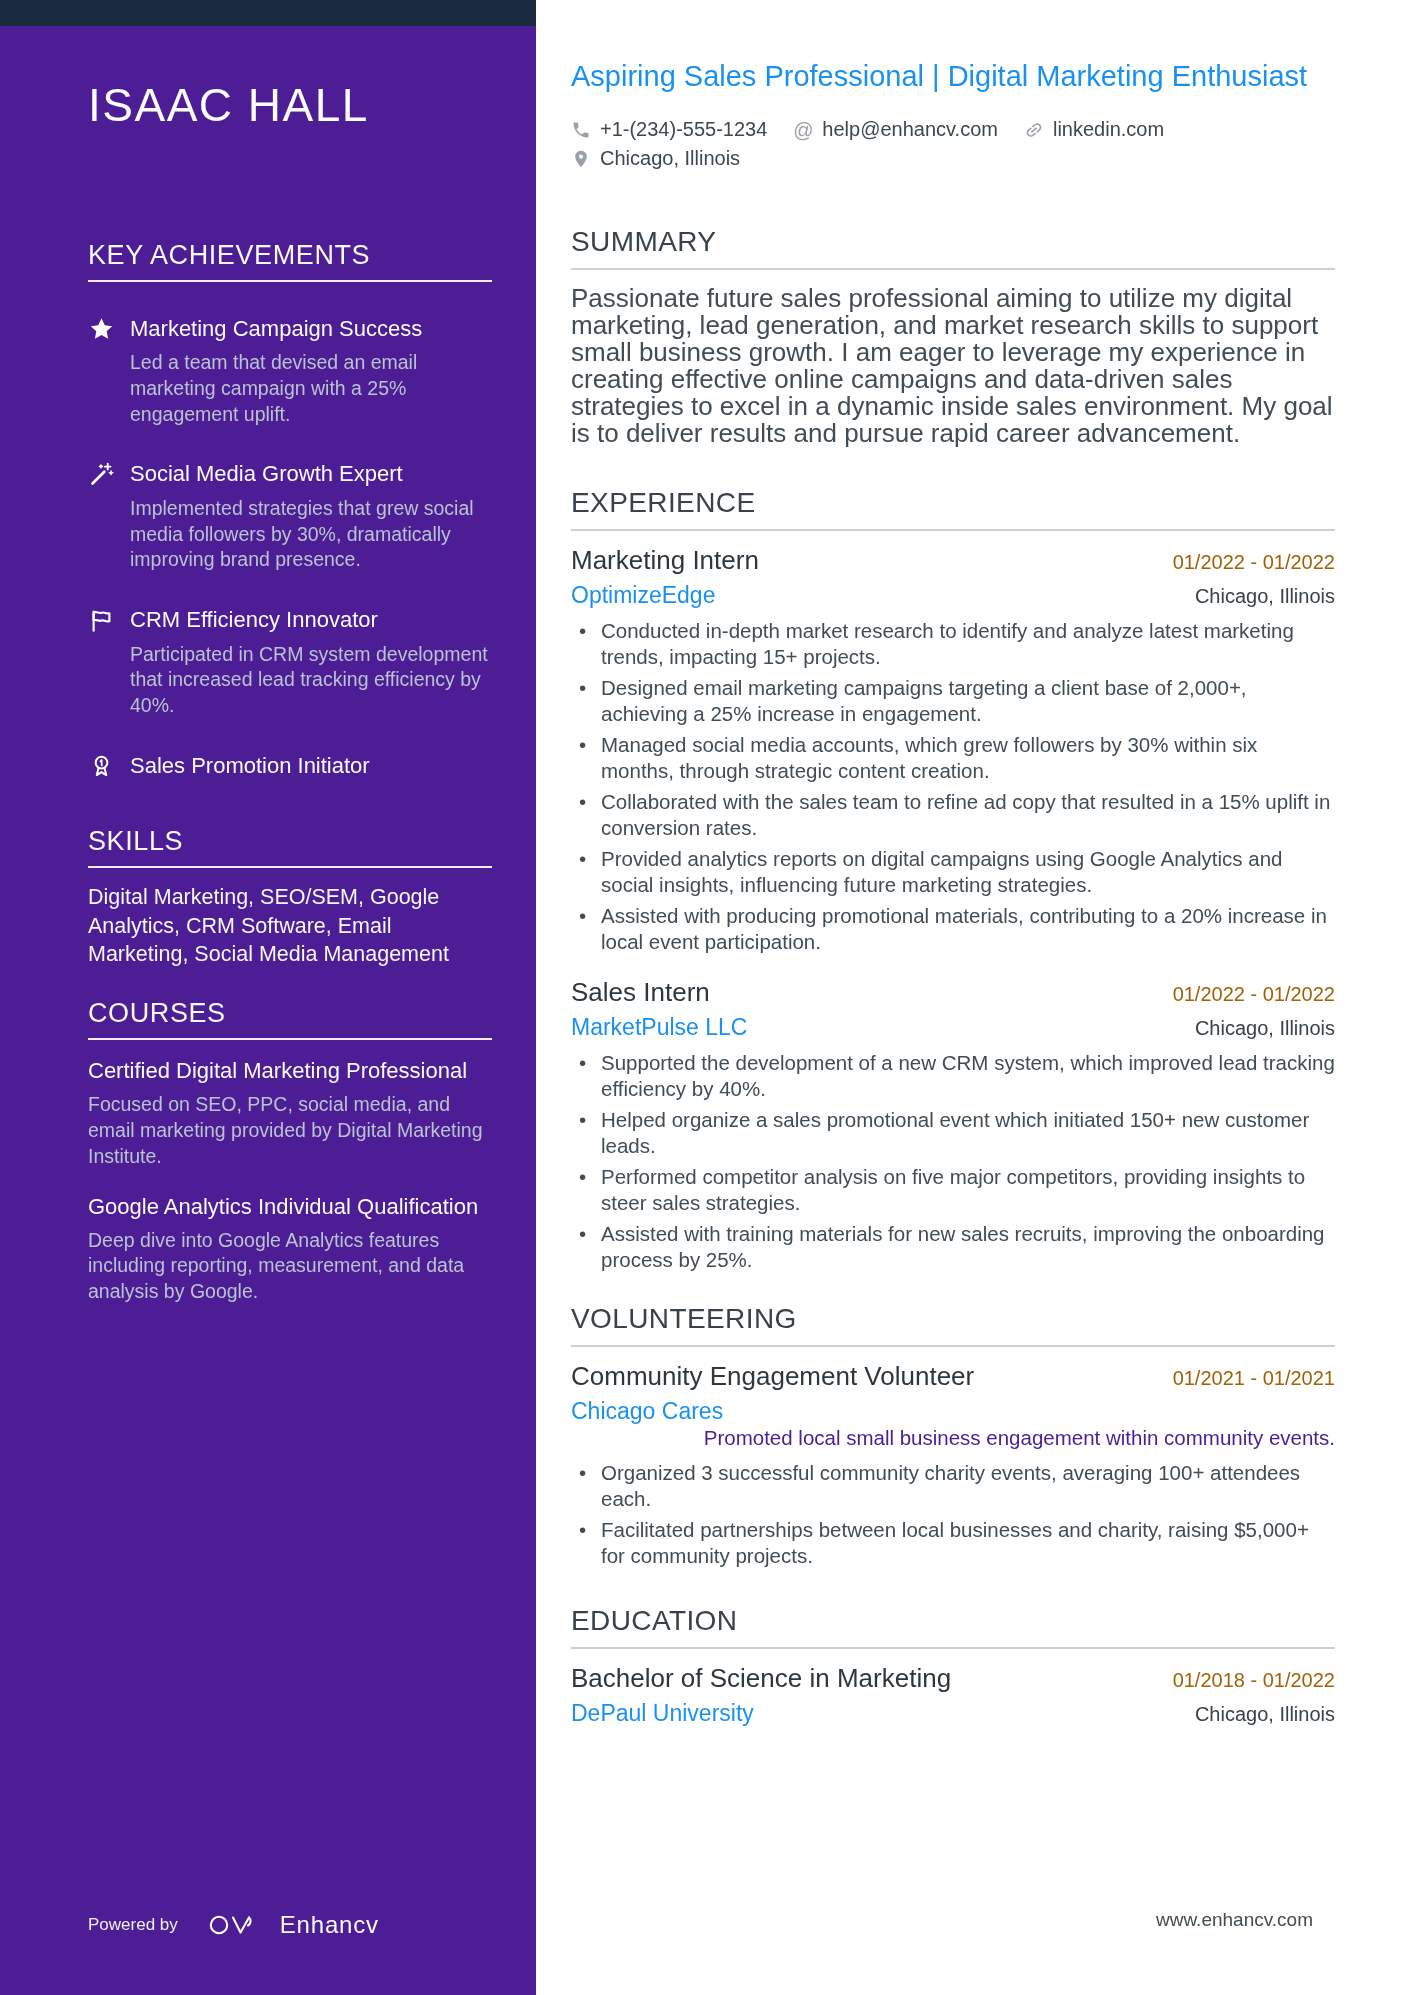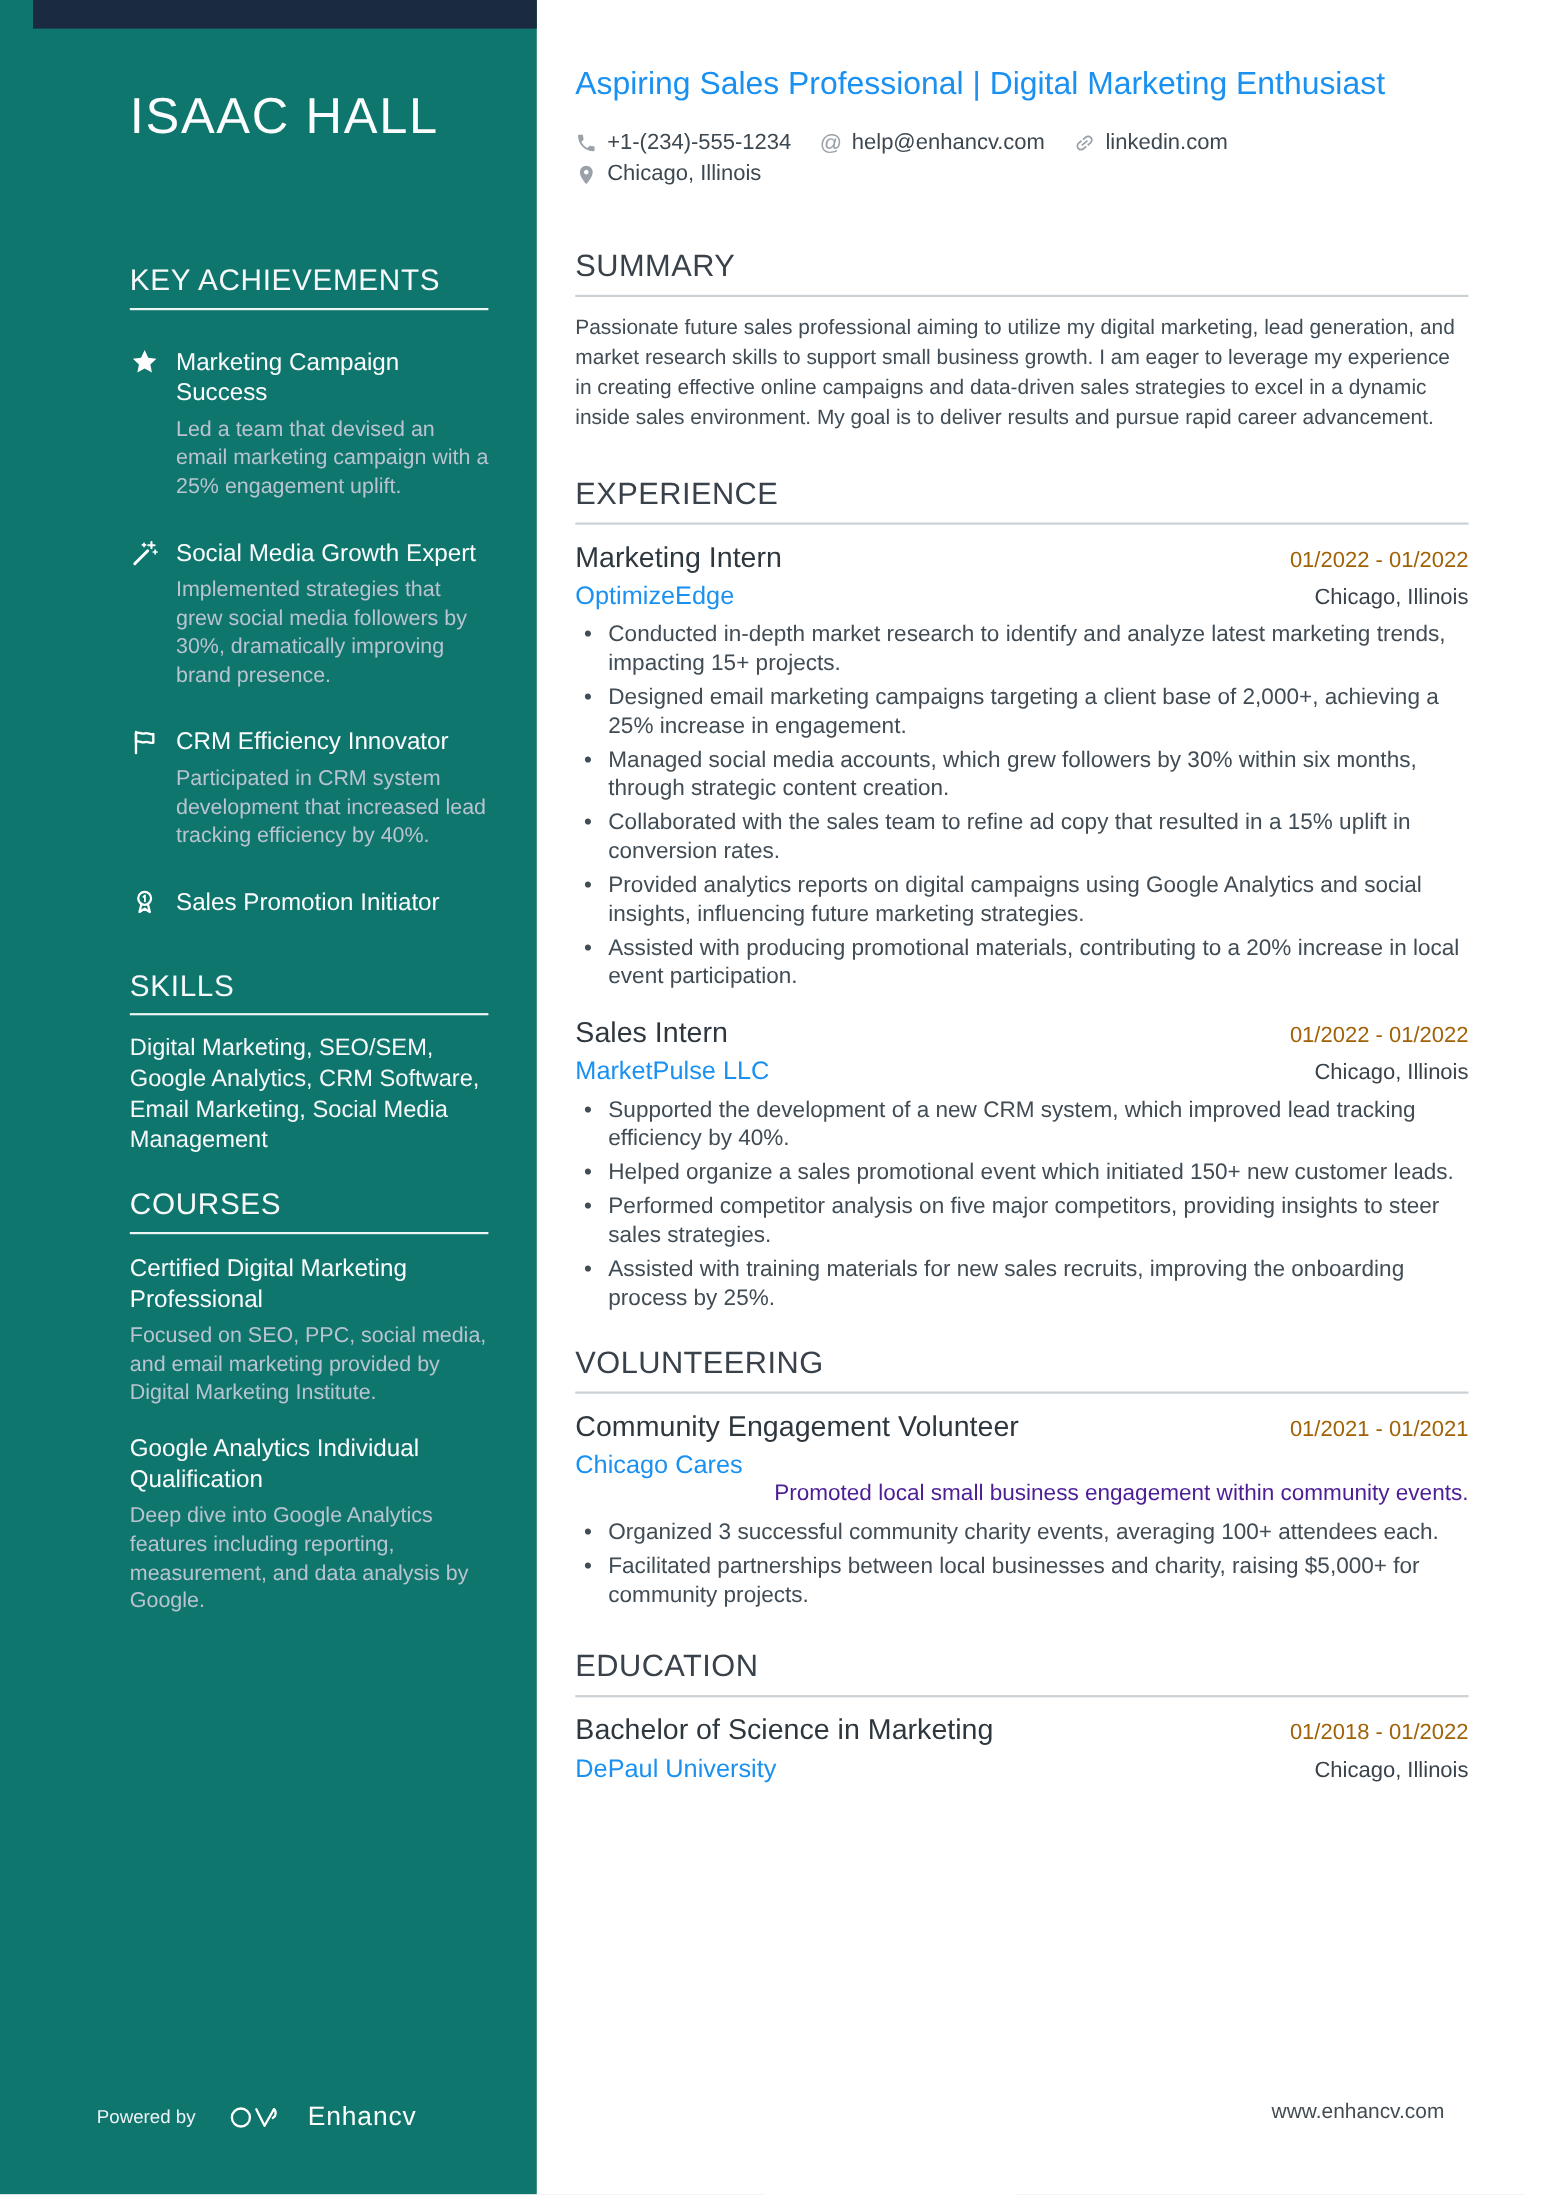--- a/index.html
+++ b/index.html
@@ -1,21 +1,21 @@
 <!DOCTYPE html>
 <html><head>
 <meta charset="utf-8">
 <style>
   * { margin:0; padding:0; box-sizing:border-box; }
   html,body { background:#e9eaec; }
   body { font-family:"Liberation Sans", sans-serif; }
   .page { width:1410px; height:1995px; background:#ffffff; position:relative; display:flex; overflow:hidden; margin:0 auto; }
 
   
-  .sidebar { width:488px; flex:none; background:#0f766e; color:#fff; position:relative;padding-left:30px; }
+  .sidebar { width:536px; flex:none; background:#4c1d95; color:#fff; position:relative; }
   .sidebar-band { height:26px; background:#1b2b3f; }
   .sidebar-inner { padding:54px 44px 0 88px; }
   .person-name { font-size:46px; font-weight:500; letter-spacing:1.5px; line-height:1.12; color:#fbfcfd; }
 
   .side-heading { font-size:27px; font-weight:400; letter-spacing:.6px; color:#f6f8fa; }
   .side-rule { height:2px; background:rgba(255,255,255,.92); margin-top:9px; }
   .ach-section { margin-top:108px; }
   .skills-section { margin-top:46px; }
   .courses-section { margin-top:30px; }
 
@@ -48,21 +48,21 @@
   .c-icon svg { width:20px; height:20px; }
   .at-glyph { font-size:20px; color:#9aa1a8; font-weight:400; line-height:1; }
 
   .section-summary { margin-top:56px; }
   .section-experience { margin-top:40px; }
   .section-volunteering { margin-top:30px; }
   .section-education { margin-top:36px; }
   .section-heading { font-size:28px; font-weight:500; letter-spacing:.4px; color:#39424a; }
   .rule { height:2px; background:#ccd1d5; margin-top:10px; }
 
-  .summary-text { margin-top:15px; font-size:19px; line-height:27px; color:#414c55; }
+  .summary-text { margin-top:15px; font-size:26px; line-height:27px; color:#414c55; }
 
   .entry-header { display:flex; justify-content:space-between; align-items:baseline; margin-top:14px; }
   .entry-title { font-size:26px; font-weight:500; color:#2e373e; }
   .entry-dates { font-size:20px; color:#a16207; white-space:nowrap; }
   .company-row { display:flex; justify-content:space-between; align-items:baseline; margin-top:6px; }
   .company { font-size:23px; font-weight:500; color:#1a91f0; }
   .entry-loc { font-size:20px; color:#39424a; white-space:nowrap; }
 
   ul.bullets { list-style:none; margin:9px 0 0 0; padding:0; }
   ul.bullets li { position:relative; padding-left:30px; font-size:20.5px; line-height:26px; color:#414c55; margin-top:5px; }

